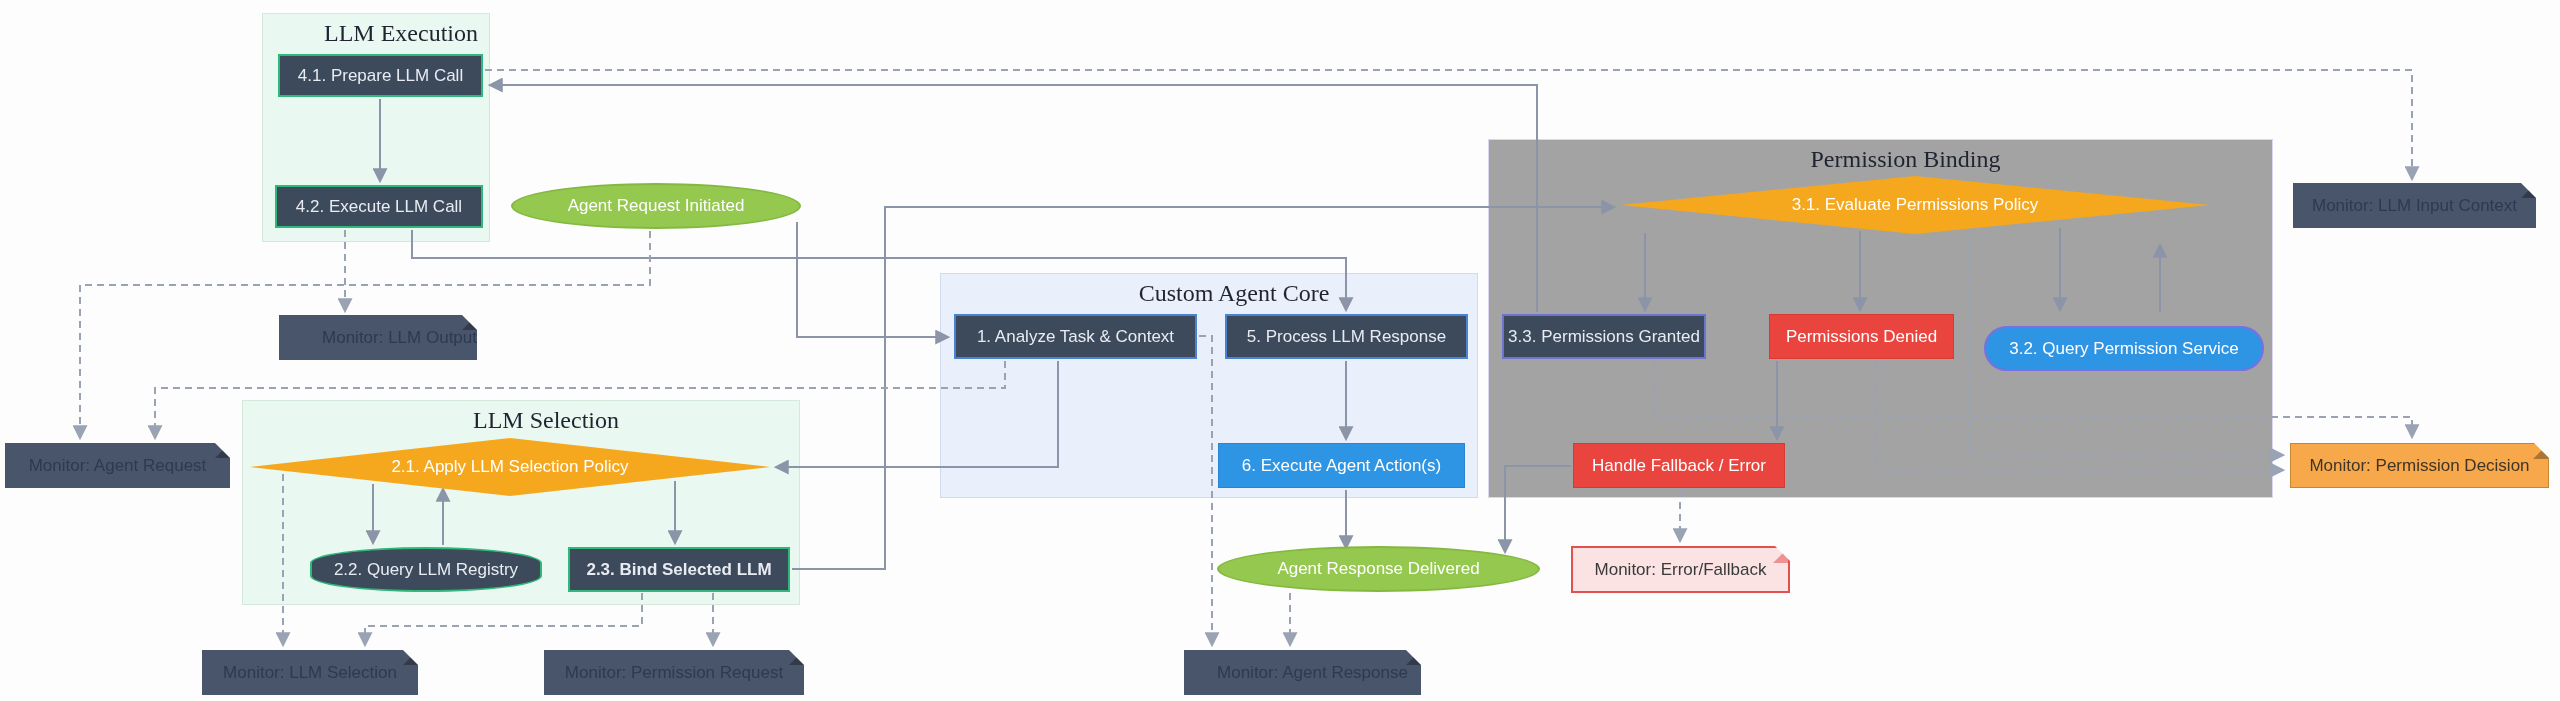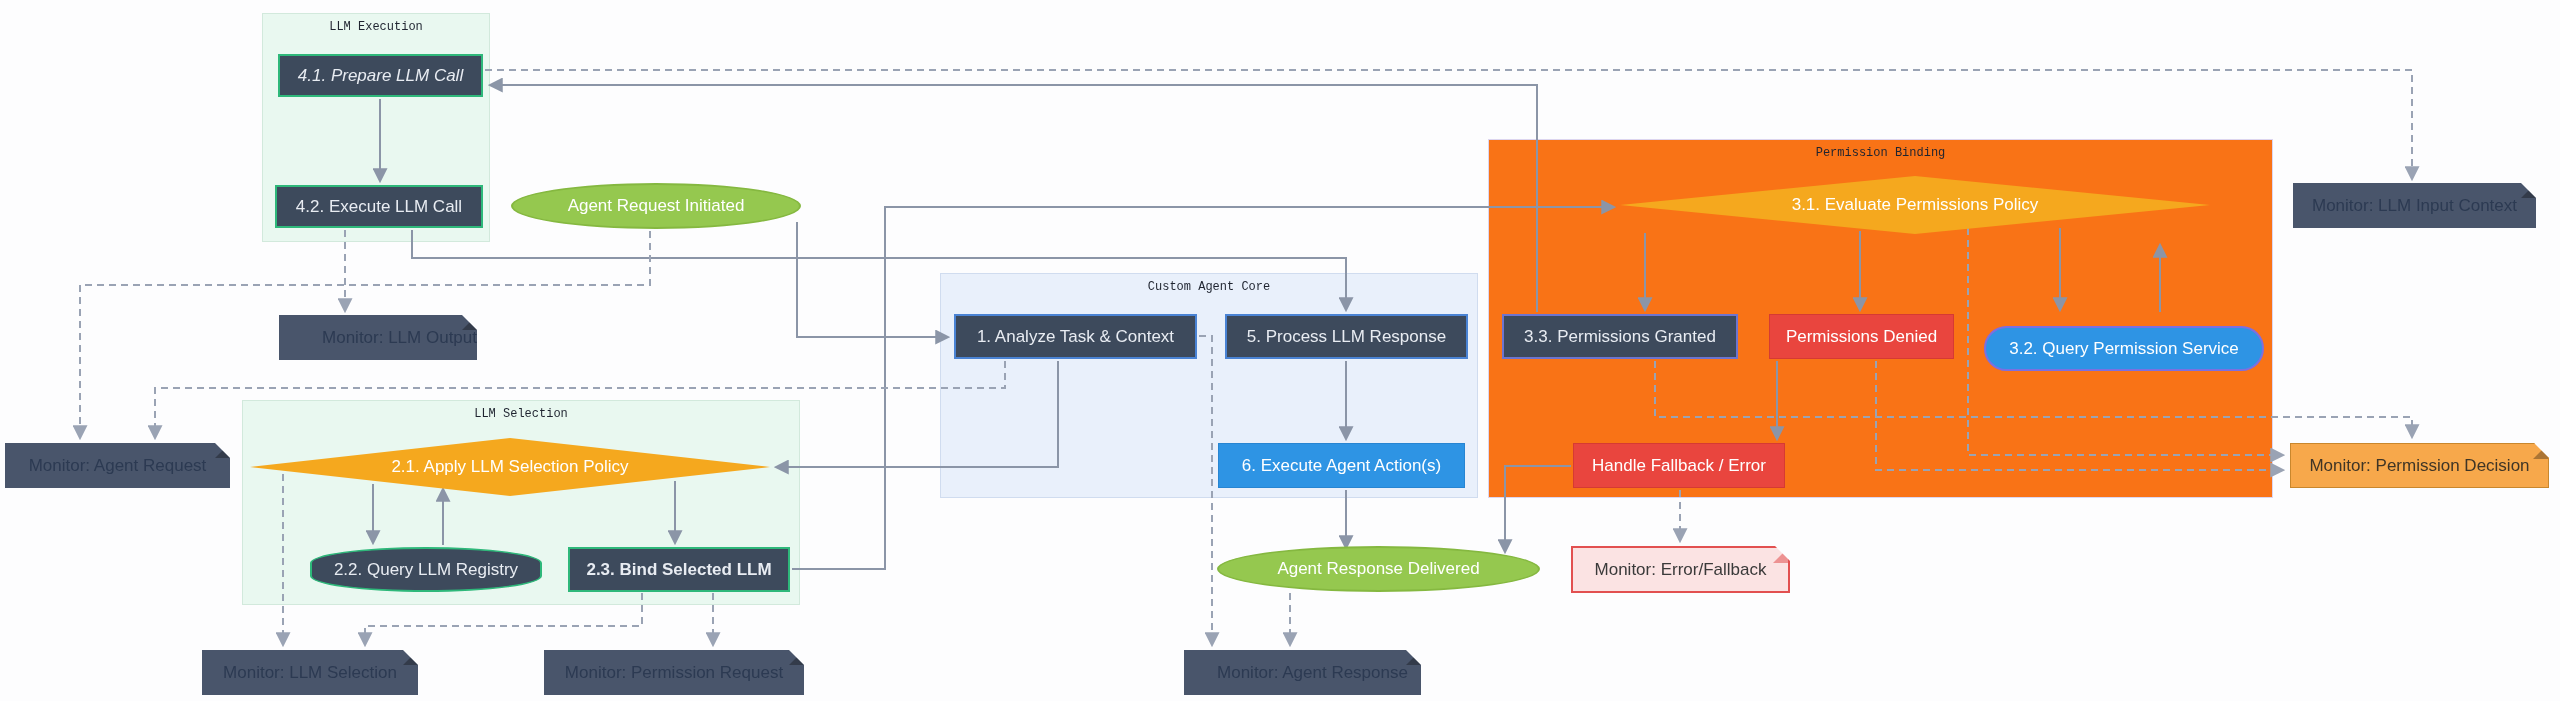--- a/index.html
+++ b/index.html
@@ -1,24 +1,24 @@
 <!DOCTYPE html>
 <html><head>
 <meta charset="utf-8">
 <style>
   html,body{margin:0;padding:0;background:#fdfdfe;}
   #canvas{position:relative;width:2560px;height:701px;overflow:hidden;
           font-family:"Liberation Sans","DejaVu Sans",sans-serif;background:#fdfdfe;}
   #edges{position:absolute;left:0;top:0;width:2560px;height:701px;}
   .group{position:absolute;border:1px solid;box-sizing:border-box;}
   .group-title{position:absolute;width:100%;text-align:center;top:6px;
-               font-family:Liberation Mono, monospace;font-size:12px;color:#1f2430;}
+               font-family:Liberation Serif, serif;font-size:24px;color:#1f2430;margin-left:25px;}
   .g-mint{background:#e9f8f0;border-color:#d2e9dc;}
   .g-blue{background:#e9f0fb;border-color:#d0dcef;}
-  .g-lav{background:#f97316;border-color:#dcd5ef;}
+  .g-lav{background:#a3a3a3;border-color:#dcd5ef;}
   .node{position:absolute;display:flex;align-items:center;justify-content:center;
         box-sizing:border-box;font-size:17px;text-align:center;line-height:1.15;}
   .dark{background:#3d4a5c;color:#e8ecf2;}
   .b-green{border:2px solid #2eb87a;}
   .b-blue{border:2px solid #4a83d4;}
   .b-indigo{border:2px solid #6d74cf;}
   .cyl{border-radius:50%/16px;}
   .stadium{border-radius:24px;margin-top:12px;}
   .box-red{background:#e9453e;border:1px solid #d63a33;color:#fff;}
   .box-blue{background:#2e94e4;border:1px solid #2785d2;color:#fff;}
@@ -87,21 +87,21 @@
       <path d="M713,593 V645" marker-end="url(#ahd)"></path>
       <path d="M1199,336 H1212 V645" marker-end="url(#ahd)"></path>
       <path d="M1290,593 V645" marker-end="url(#ahd)"></path>
       <path d="M1680,490 V541" marker-end="url(#ahd)"></path>
       <path d="M1968,228 V455 H2283" marker-end="url(#ahd)"></path>
       <path d="M1655,361 V417 H2412 V437" marker-end="url(#ahd)"></path>
       <path d="M1876,361 V470 H2283" marker-end="url(#ahd)"></path>
     </g>
   </svg>
 
-  <div class="node dark b-green" style="left:278px;top:54px;width:205px;height:43px;font-style:italic;">4.1. Prepare LLM Call</div>
+  <div class="node dark b-green" style="left:278px;top:54px;width:205px;height:43px;">4.1. Prepare LLM Call</div>
   <div class="node dark b-green" style="left:275px;top:185px;width:208px;height:43px;">4.2. Execute LLM Call</div>
 
   <div class="node ellipse" style="left:511px;top:183px;width:290px;height:46px;">Agent Request Initiated</div>
 
   <div class="node monitor" style="left:279px;top:315px;width:198px;height:45px;justify-content:flex-end;">
       <span>Monitor: LLM Output</span>
       <i class="fold"></i>
     </div>
   <div class="node monitor" style="left:5px;top:443px;width:225px;height:45px;">
       <span>Monitor: Agent Request</span>
@@ -128,21 +128,21 @@
   <div class="node dark b-green cyl" style="left:310px;top:547px;width:232px;height:45px;">2.2. Query LLM Registry</div>
   <div class="node dark b-green" style="left:568px;top:547px;width:222px;height:45px;font-weight:bold;">2.3. Bind Selected LLM</div>
 
   <div class="node dark b-blue" style="left:954px;top:314px;width:243px;height:45px;">1. Analyze Task &amp; Context</div>
   <div class="node dark b-blue" style="left:1225px;top:314px;width:243px;height:45px;">5. Process LLM Response</div>
   <div class="node box-blue" style="left:1218px;top:443px;width:247px;height:45px;">6. Execute Agent Action(s)</div>
 
   <div class="node ellipse" style="left:1217px;top:546px;width:323px;height:46px;">Agent Response Delivered</div>
 
   <div class="node diamond" style="left:1620px;top:176px;width:590px;height:58px;">3.1. Evaluate Permissions Policy</div>
-  <div class="node dark b-indigo" style="left:1502px;top:314px;width:236px;height:45px;">3.3. Permissions Granted</div>
+  <div class="node dark b-indigo" style="left:1502px;top:314px;width:204px;height:45px;">3.3. Permissions Granted</div>
   <div class="node box-red" style="left:1769px;top:314px;width:185px;height:45px;">Permissions Denied</div>
   <div class="node box-blue stadium" style="left:1984px;top:314px;width:280px;height:45px;border:2px solid #7c6fe0;">3.2. Query Permission Service</div>
   <div class="node box-red" style="left:1573px;top:443px;width:212px;height:45px;">Handle Fallback / Error</div>
 
   <div class="node mon-pink" style="left:1571px;top:546px;width:219px;height:47px;clip-path:polygon(0 0,calc(100% - 15px) 0,100% 15px,100% 100%,0 100%);">
       <span>Monitor: Error/Fallback</span>
       <i class="fold" style="border-color:transparent transparent rgba(226,80,80,0.55) transparent;"></i>
     </div>
   <div class="node mon-orange" style="left:2290px;top:443px;width:259px;height:45px;clip-path:polygon(0 0,calc(100% - 15px) 0,100% 15px,100% 100%,0 100%);">
       <span>Monitor: Permission Decision</span>

